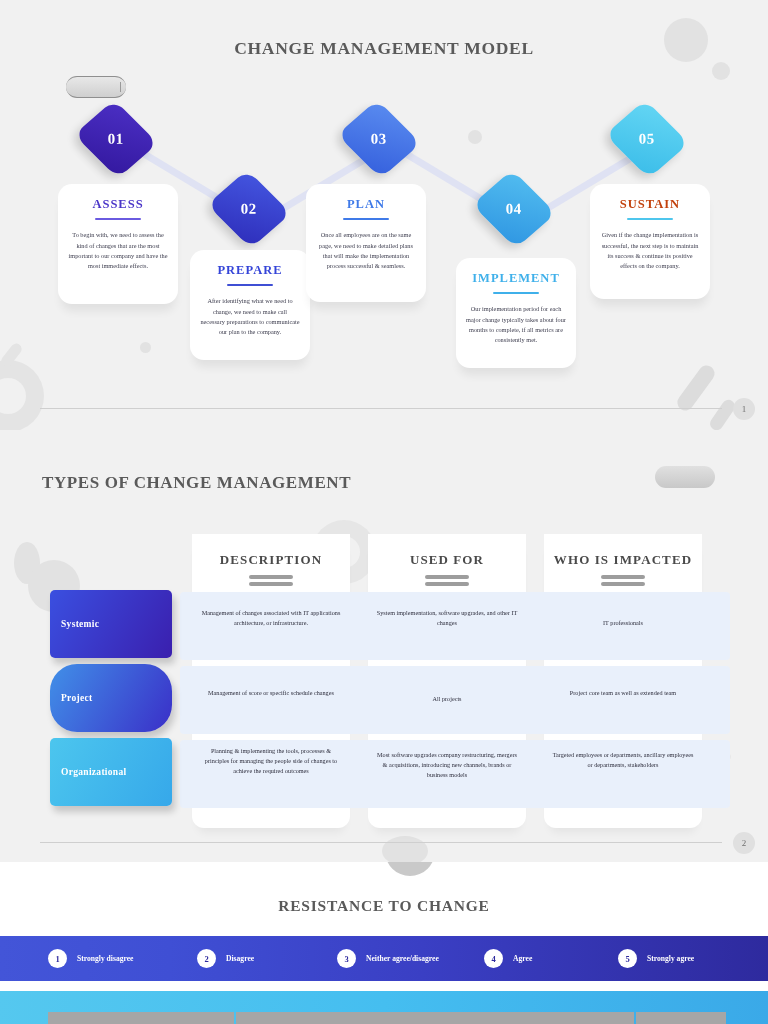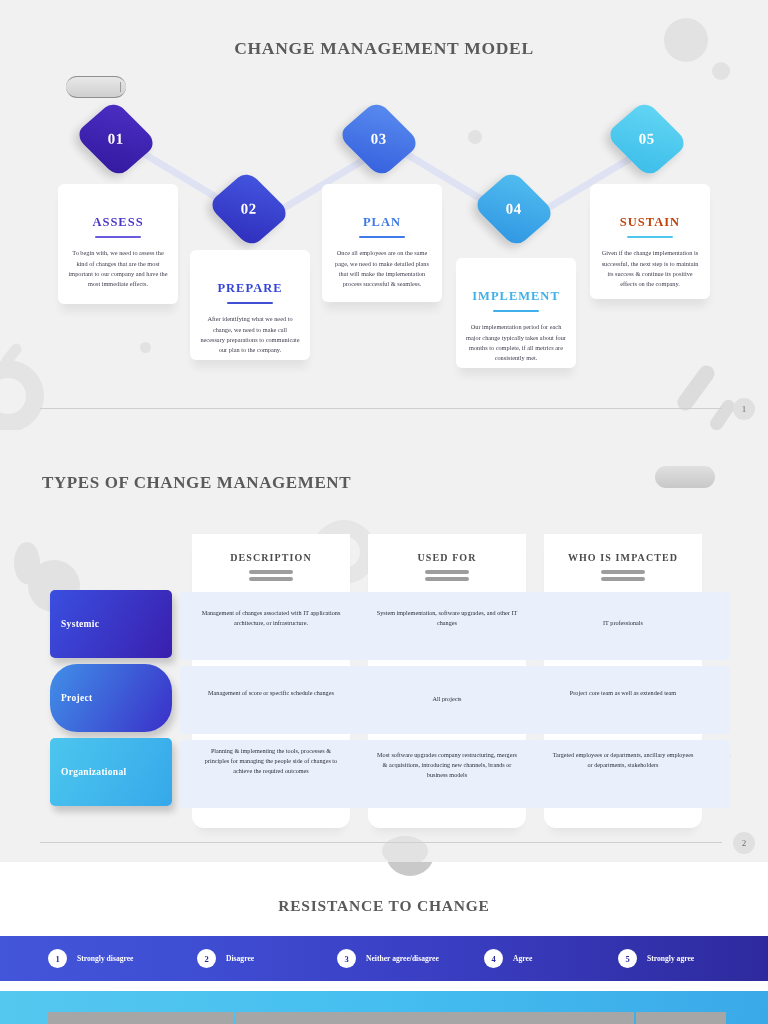--- a/index.html
+++ b/index.html
@@ -60,23 +60,23 @@
     display:flex; align-items:center; justify-content:center;
     box-shadow: 0 7px 9px rgba(0,0,0,0.16);
   }
   .diamond span {
     transform: skewX(4deg) scaleY(1.16) rotate(-45deg);
     color:#fff; font-size:15px; font-weight:bold; letter-spacing:0.5px;
     font-family:"Liberation Serif", serif;
   }
 
   .card {
-    position:absolute; background:#fff; border-radius:6px;
+    position:absolute; background:#fff; border-radius:14px;
     box-shadow: 0 10px 10px -3px rgba(0,0,0,0.07);
-    padding: 31px 10px 12px 10px;
+    padding: 13px 10px 12px 10px;
     text-align:center;
   }
   .card-shadow {
     position:absolute; background:#e4e4e4; border-radius:10px; z-index:-1;
   }
   .card h3 {
     font-size: 12.5px; font-weight:bold; letter-spacing: 1px;
     font-family:"Liberation Serif", serif;
     margin-bottom: 6px;
   }
@@ -84,21 +84,21 @@
   .card p {
     font-size: 6.3px; line-height: 1.65; color:#3d3d4e;
     font-family:"Liberation Serif", serif;
   }
   .colhead {
     position:absolute; background:#fff; border-radius: 12px 12px 10px 10px;
     box-shadow: 0 8px 10px -5px rgba(0,0,0,0.06);
     text-align:center; padding-top: 18px;
   }
   .colhead .ch-label {
-    font-size: 10px; font-weight:bold; letter-spacing:1.1px; color:#4a4a4a;
+    font-size: 13px; font-weight:bold; letter-spacing:1.1px; color:#4a4a4a;
     font-family:"Liberation Serif", serif;
   }
   .bars { margin: 7px auto 0 auto; width:44px; }
   .bars i { display:block; height:4px; background:#9d9d9d; border-radius:2px; margin-bottom:3px; }
 
   .rowlabel {
     position:absolute; width:122px; border-radius: 5px;
     display:flex; align-items:center;
     box-shadow: 3px 6px 7px rgba(0,0,0,0.18);
     color:#fff; font-size:9.5px; font-weight:bold; letter-spacing:0.3px;
@@ -187,21 +187,21 @@
     </div>
 
     <div class="card-shadow" style="left:194px; top:266px; width:116px; height:110px;"></div>
     <div class="card" style="left:190px; top:250px; width:120px; height:110px;">
       <h3 style="color:#3545d8;">PREPARE</h3>
       <div class="rule" style="background:#3f4fd4;"></div>
       <p>After identifying what we need to change, we need to make call necessary preparations to communicate our plan to the company.</p>
     </div>
 
     <div class="card-shadow" style="left:326px; top:192px; width:116px; height:120px;"></div>
-    <div class="card" style="left:322px; top:184px; width:120px; height:118px;">
+    <div class="card" style="left:306px; top:184px; width:120px; height:118px;">
       <h3 style="color:#3f7ae8;">PLAN</h3>
       <div class="rule" style="background:#3f7ae8;"></div>
       <p>Once all employees are on the same page, we need to make detailed plans that will make the implementation process successful &amp; seamless.</p>
     </div>
 
     <div class="card-shadow" style="left:460px; top:266px; width:116px; height:110px;"></div>
     <div class="card" style="left:456px; top:258px; width:120px; height:110px;">
       <h3 style="color:#3fb0ea;">IMPLEMENT</h3>
       <div class="rule" style="background:#3fb0ea;"></div>
       <p>Our implementation period for each major change typically takes about four months to complete, if all metrics are consistently met.</p>

